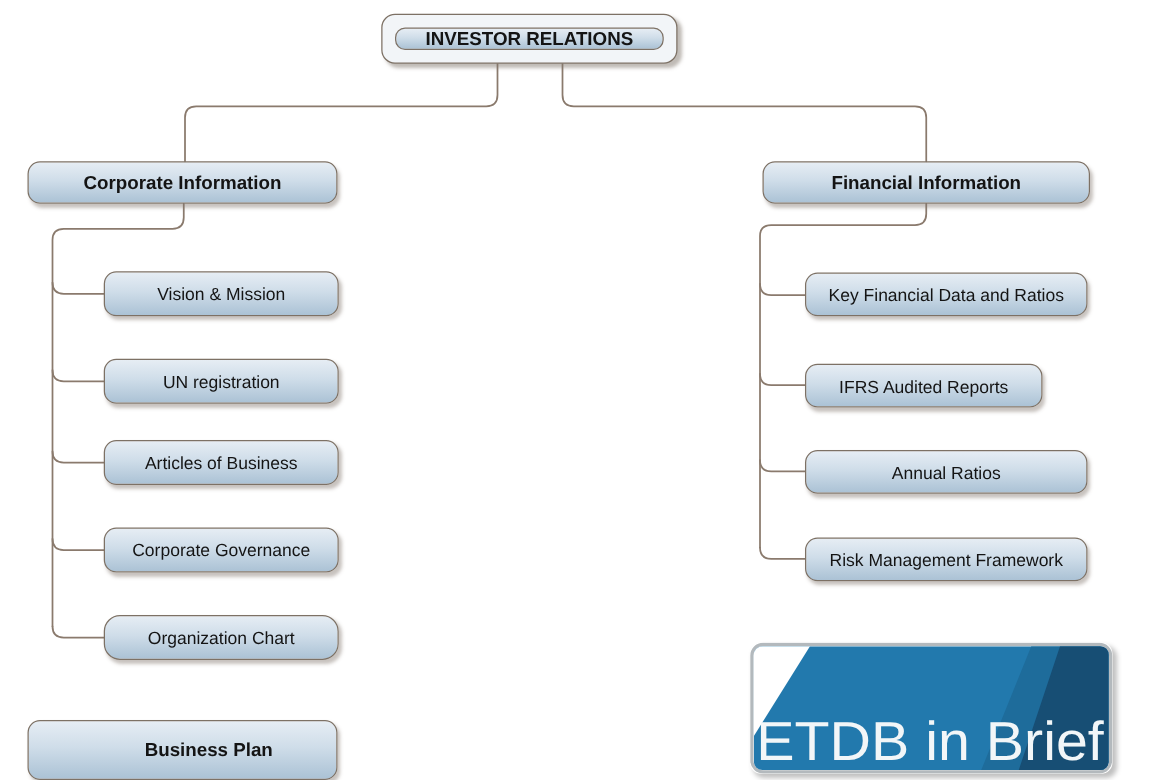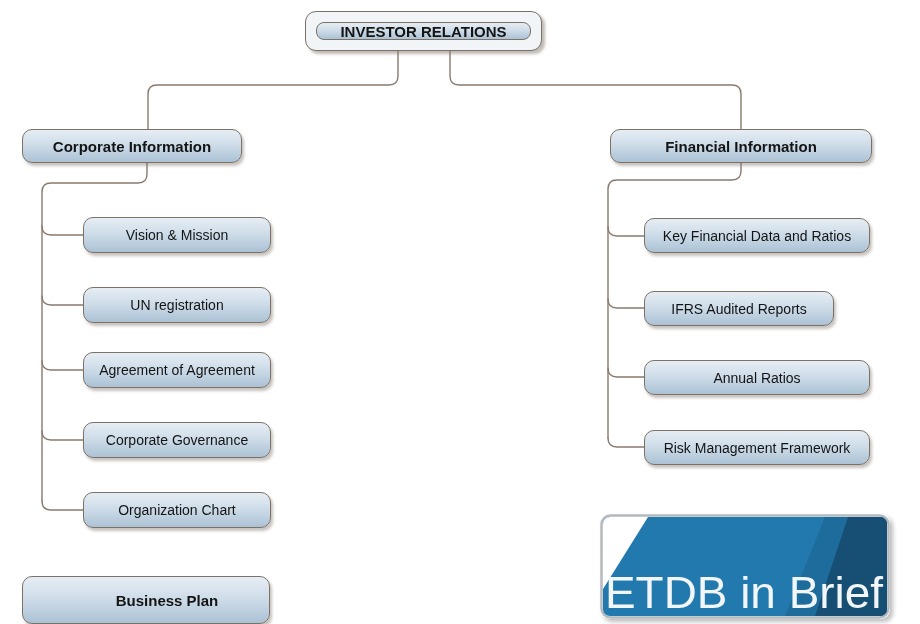--- a/index.html
+++ b/index.html
@@ -70,27 +70,27 @@
     <path d="M608 227 Q608 236 617 236 H644"></path>
     <path d="M608 299 Q608 308 617 308 H644"></path>
     <path d="M608 368 Q608 377 617 377 H644"></path>
     <path d="M608 438 Q608 447 617 447 H644"></path>
   </svg>
 
   <div class="root-outer" style="left:305px;top:11px;width:237px;height:40px;">
     <div class="root-inner">INVESTOR RELATIONS</div>
   </div>
 
-  <div class="node node--main" style="left:22px;top:129px;width:220px;height:34px;">Corporate Information</div>
+  <div class="node node--main" style="left:22px;top:129px;width:248px;height:34px;">Corporate Information</div>
 
   <div class="node node--child" style="left:83px;top:217px;width:188px;height:36px;">Vision &amp; Mission</div>
   <div class="node node--child" style="left:83px;top:287px;width:188px;height:36px;">UN registration</div>
-  <div class="node node--child" style="left:83px;top:352px;width:188px;height:36px;">Agreement of Agreement</div>
+  <div class="node node--child" style="left:83px;top:352px;width:188px;height:36px;">Articles of Business</div>
   <div class="node node--child" style="left:83px;top:422px;width:188px;height:36px;">Corporate Governance</div>
-  <div class="node node--child" style="left:83px;top:492px;width:188px;height:36px;">Organization Chart</div>
+  <div class="node node--child" style="left:83px;top:492px;width:188px;height:36px;border-radius:13px;">Organization Chart</div>
 
   <div class="node node--main" style="left:610px;top:129px;width:262px;height:34px;">Financial Information</div>
 
   <div class="node node--child" style="left:644px;top:218px;width:226px;height:35px;">Key Financial Data and Ratios</div>
   <div class="node node--child" style="left:644px;top:291px;width:190px;height:35px;">IFRS Audited Reports</div>
   <div class="node node--child" style="left:644px;top:360px;width:226px;height:35px;">Annual Ratios</div>
   <div class="node node--child" style="left:644px;top:430px;width:226px;height:35px;">Risk Management Framework</div>
 
   <div class="node node--main" style="left:22px;top:576px;width:248px;height:48px;padding-left:42px;">Business Plan</div>
 

